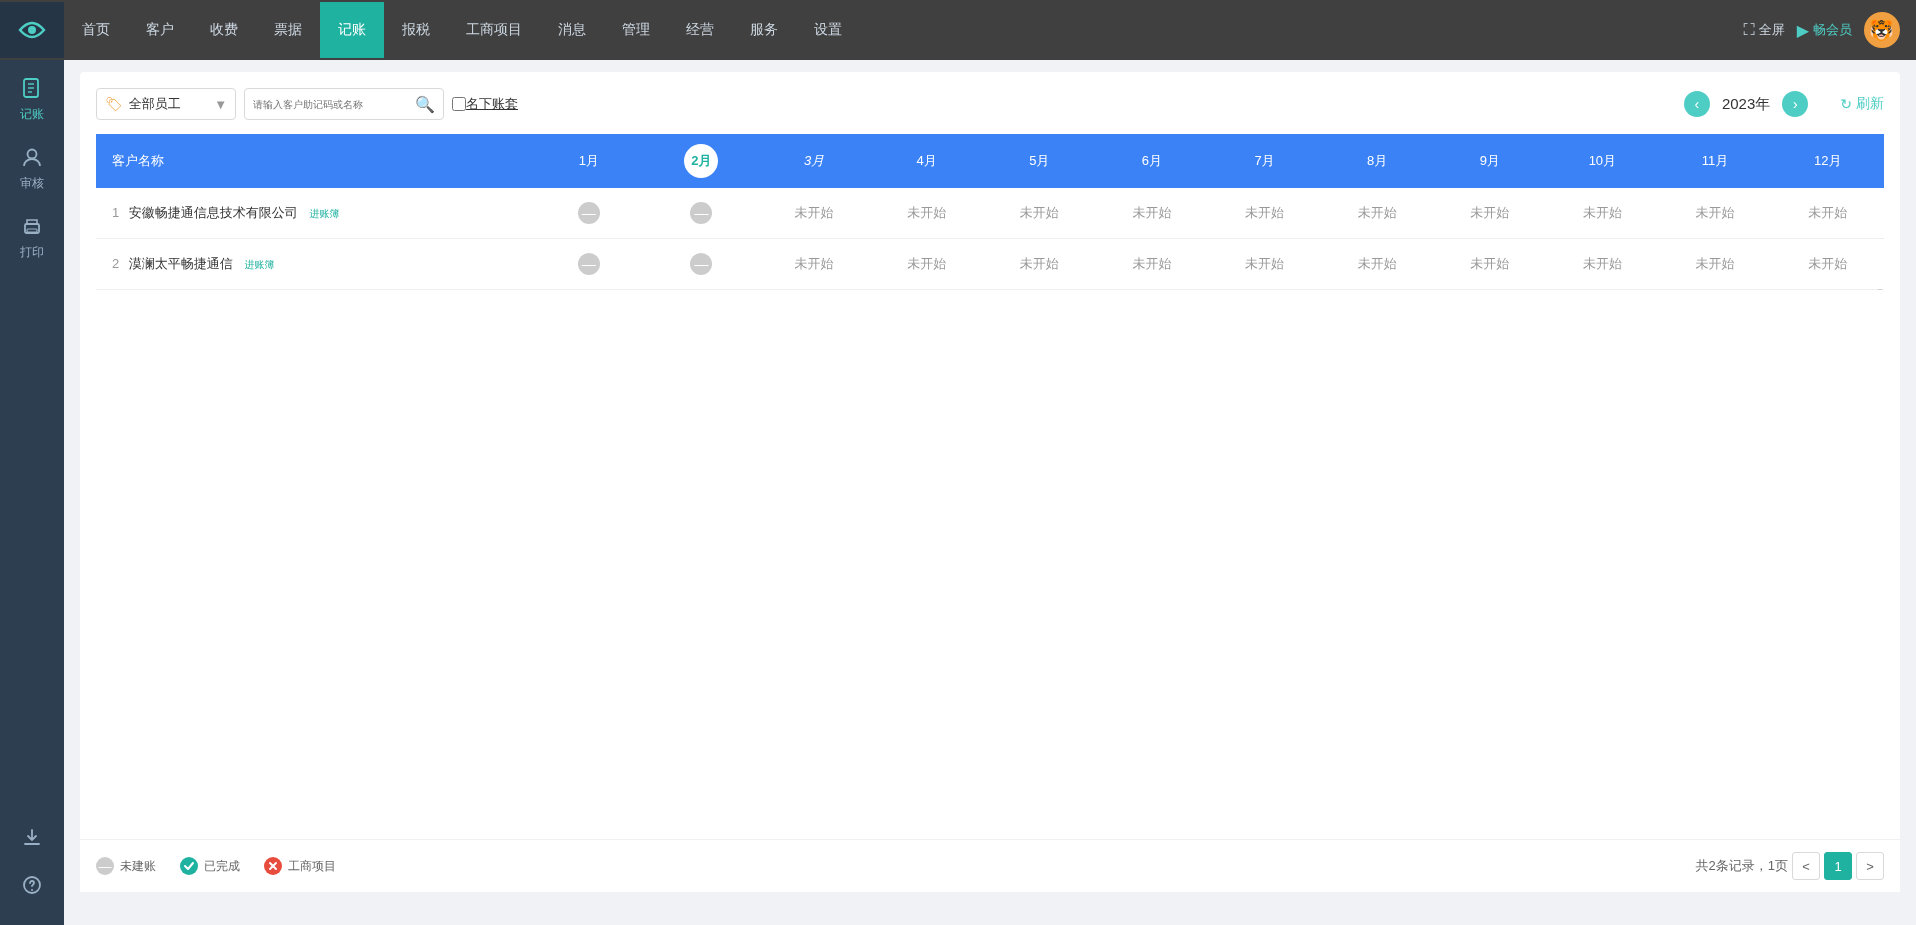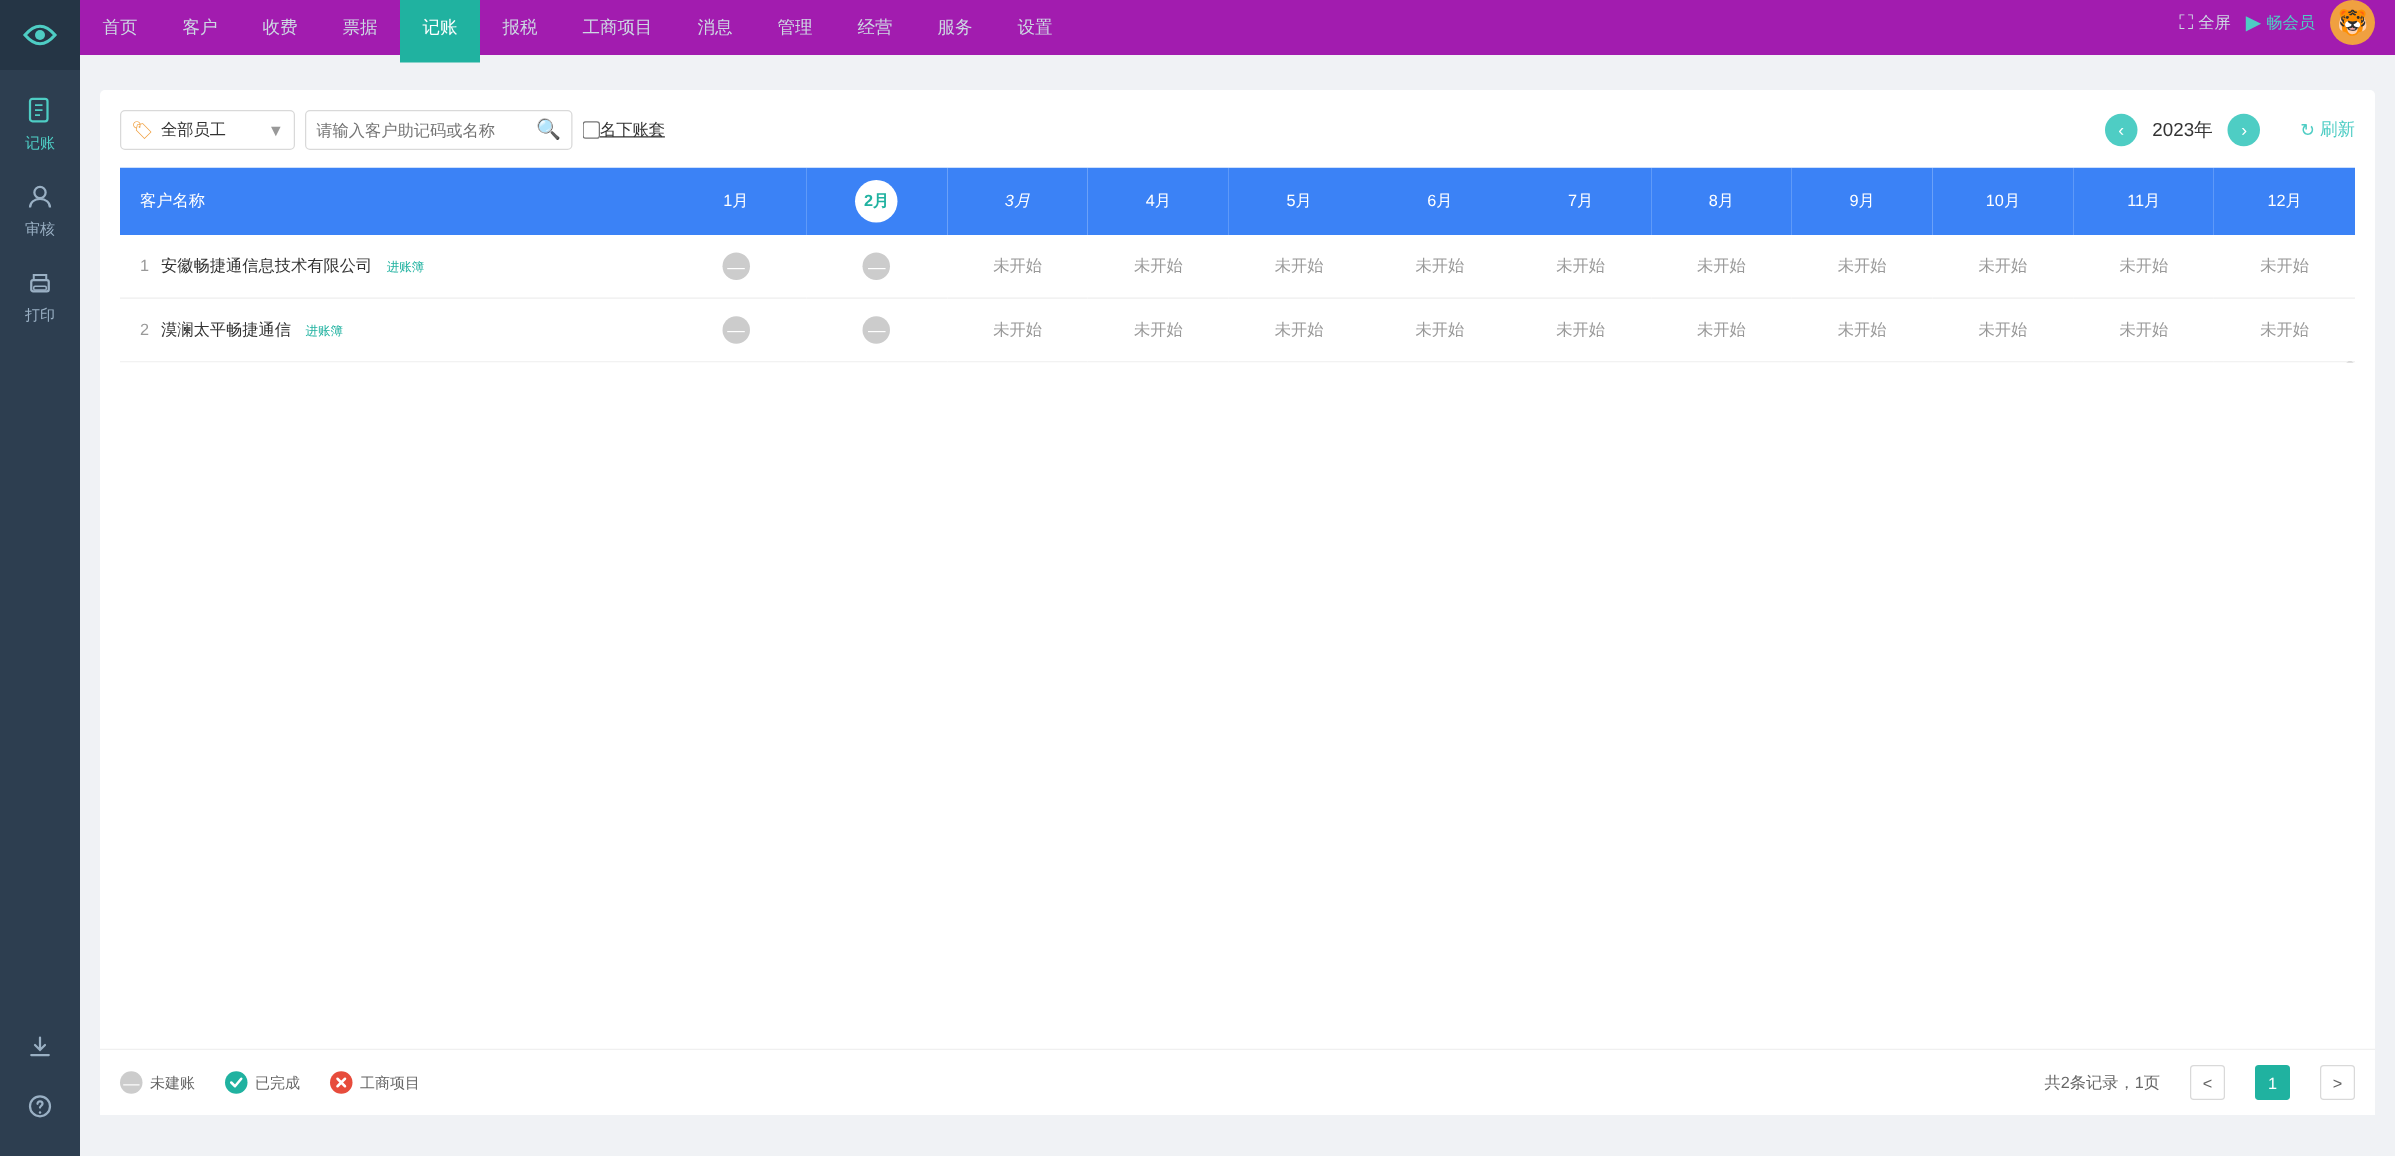--- a/index.html
+++ b/index.html
@@ -1,23 +1,23 @@
 <!DOCTYPE html>
 <html><head>
   <meta charset="utf-8">
   <style>
     * { margin: 0; padding: 0; box-sizing: border-box; }
     body { font-family: 'Microsoft YaHei', Arial, sans-serif; font-size: 13px; background: #f0f2f5; color: #333; width: 1916px; min-height: 925px; overflow-x: hidden; }
 
     
     .top-nav {
-      height: 44px;
-      background: #a21caf;
-      display: flex;
-      align-items: flex-start;
+      height: 60px;
+      background: #404040;
+      display: flex;
+      align-items: center;
       padding: 0 0 0 0;
       position: fixed;
       top: 0; left: 0; right: 0;
       z-index: 100;
     }
     .top-nav-logo {
       width: 64px;
       height: 56px;
       display: flex;
       align-items: center;
@@ -144,21 +144,21 @@
       display: flex;
       align-items: center;
       border: 1px solid #d9d9d9;
       border-radius: 4px;
       padding: 4px 8px;
       height: 32px;
       min-width: 200px;
       background: #fff;
     }
     .search-input-wrap input {
-      border: none; outline: none; font-size: 13px; color: #be185d; flex: 1; background: transparent;
+      border: none; outline: none; font-size: 10px; color: #be185d; flex: 1; background: transparent;
     }
     .search-icon-btn {
       background: none; border: none; cursor: pointer; color: #999; font-size: 16px;
     }
     .checkbox-wrap {
       display: flex; align-items: center; gap: 0; cursor: pointer; text-decoration: underline;
     }
     .checkbox-wrap input[type=checkbox] { width: 14px; height: 14px; }
 
     .year-nav {
@@ -239,21 +239,21 @@
     .legend-dot {
       width: 18px; height: 18px; border-radius: 50%;
       display: flex; align-items: center; justify-content: center;
     }
     .legend-dot.grey { background: #ccc; }
     .legend-dot.teal { background: #20b2a0; }
     .legend-dot.red { background: #e74c3c; }
     .legend-dot svg { width: 12px; height: 12px; }
     .pagination {
       margin-left: auto;
-      display: flex; align-items: center; gap: 24px; font-size: 13px; color: #666;
+      display: flex; align-items: center; gap: 4px; font-size: 13px; color: #666;
     }
     .page-btn {
       width: 28px; height: 28px; border: 1px solid #d9d9d9; border-radius: 3px;
       display: flex; align-items: center; justify-content: center;
       cursor: pointer; background: #fff; font-size: 13px; color: #666;
     }
     .page-btn.active { background: #20b2a0; color: #fff; border-color: #20b2a0; }
 
     .scroll-bar-right {
       position: absolute; right: 0; top: 155px; width: 8px;

